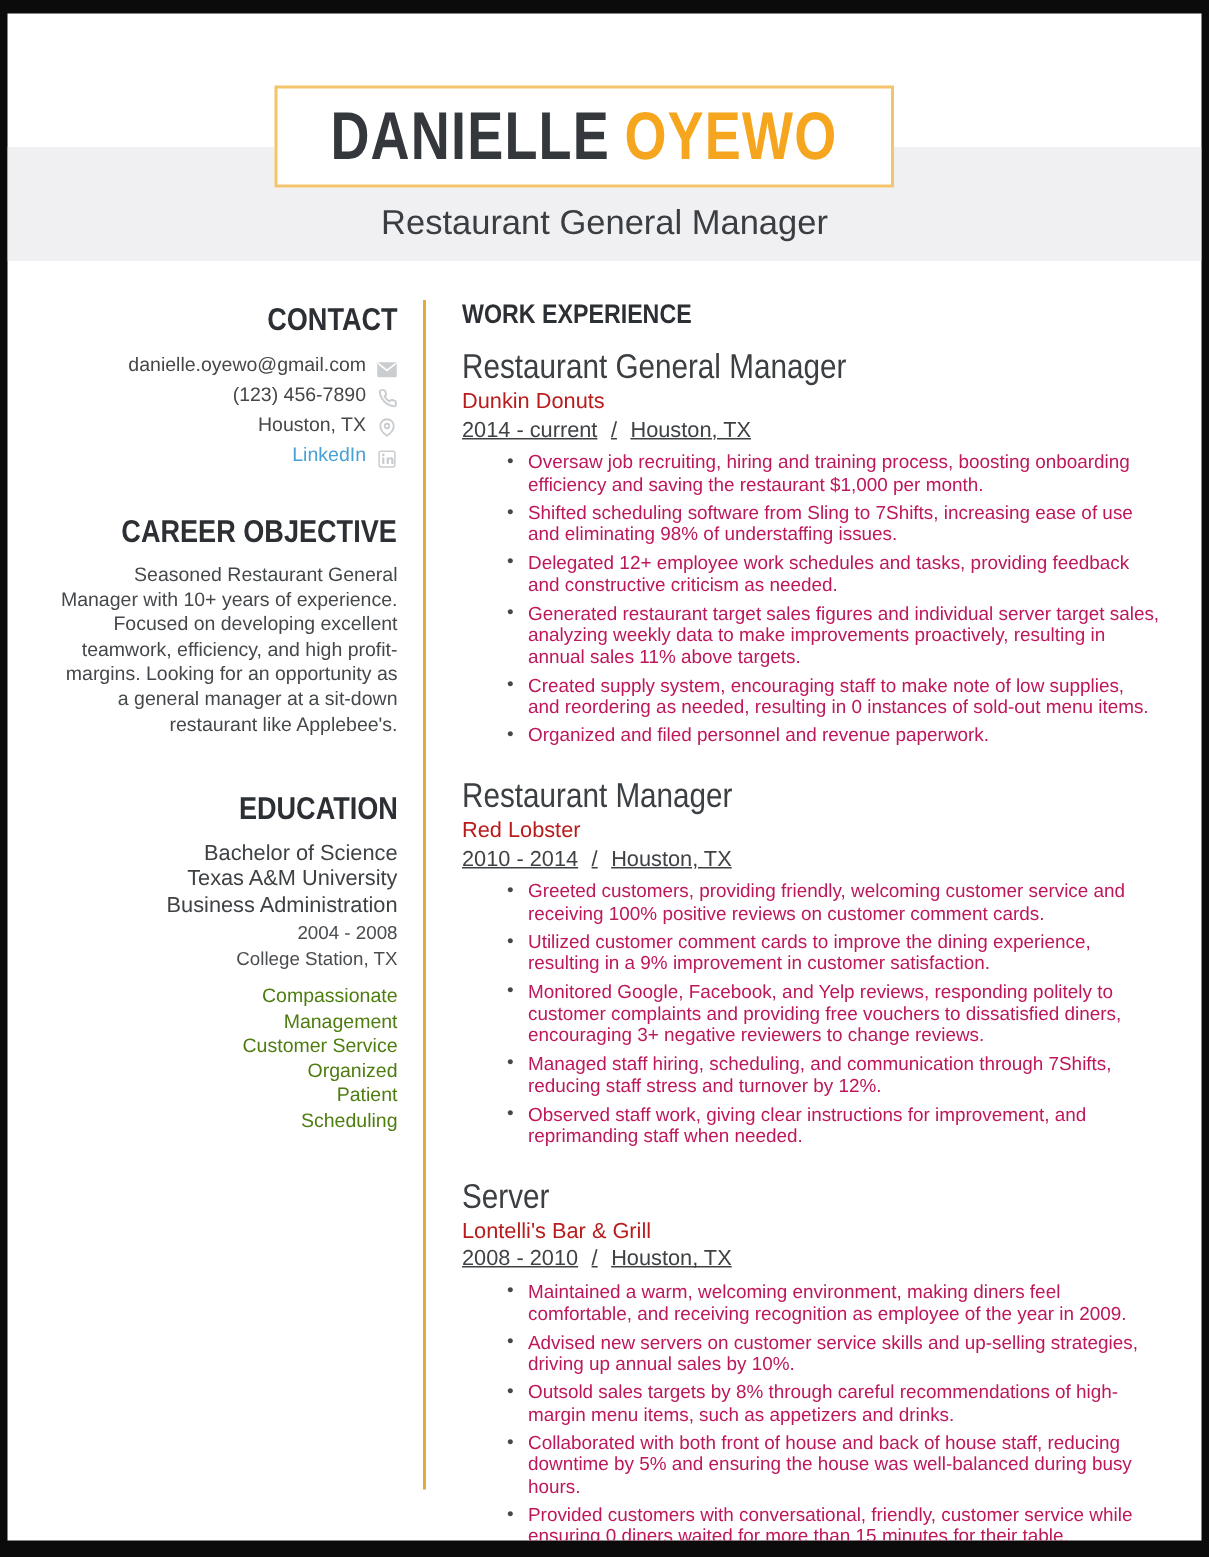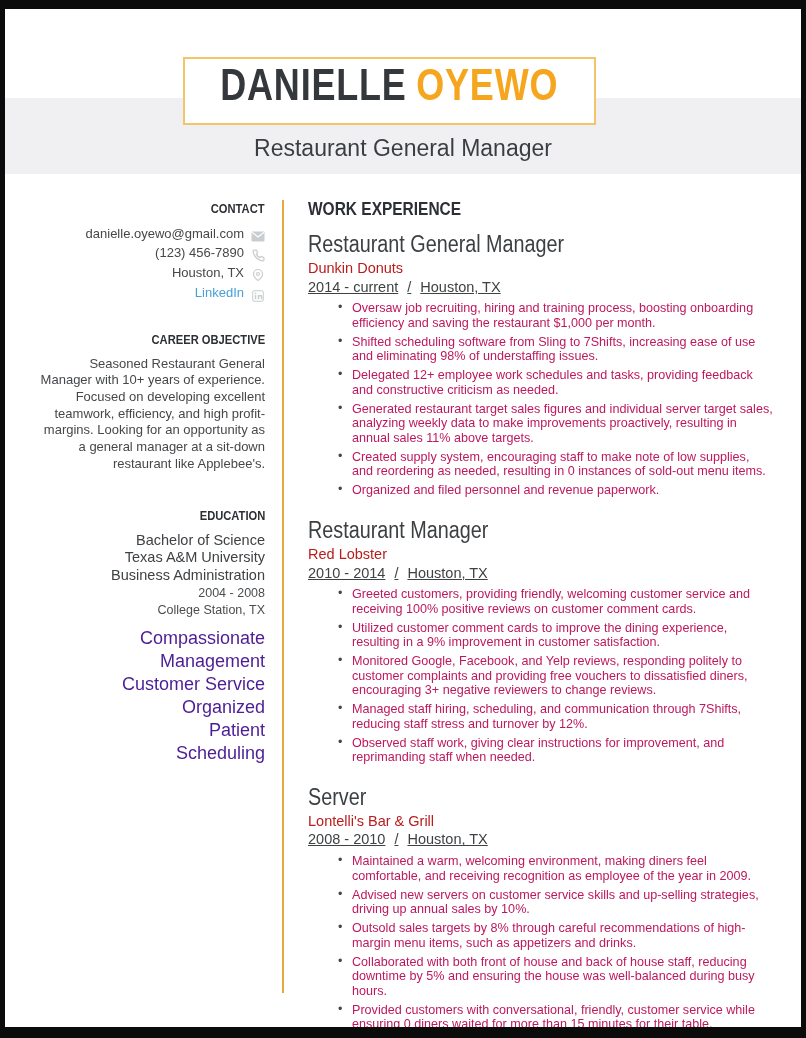--- a/index.html
+++ b/index.html
@@ -2,47 +2,47 @@
 <html style="--accent: #F6A51E; --divider: #E7A83E; --box-border: #F3C46A; --link: #47A0D6; --band: #F0F0F2; --frame: #0B0B0B;"><head>
 <meta charset="utf-8">
 <style>
   html,body{margin:0;padding:0;background:#fff;}
   body{font-family:"Liberation Sans","DejaVu Sans",sans-serif;}
   .page{position:relative;box-sizing:border-box;width:806px;height:1038px;background:#fff;
         border:5px solid var(--frame,#0b0b0b);border-top-width:9px;border-bottom-width:11px;overflow:hidden;}
   
   .band{position:absolute;left:0;right:0;top:89px;height:76px;background:var(--band,#f0f0f2);}
   .name-box{position:absolute;left:178px;top:48px;width:409px;height:64px;background:#fff;
-            border:2px solid var(--box-border,#f3c46a);display:flex;justify-content:center;}
+            border:2px solid var(--box-border,#f3c46a);display:flex;align-items:center;justify-content:center;}
   .name{font-size:45px;font-weight:600;letter-spacing:1px;color:#34383c;white-space:nowrap;
         display:inline-block;transform:scaleX(.8);transform-origin:50% 50%;}
   .name .last{color:var(--accent,#f6a51e);margin-left:12px;}
   .subtitle{position:absolute;top:126px;left:0;right:0;text-align:center;font-size:23px;color:#3a3e42;}
   
   .divider{position:absolute;left:277px;top:191px;width:2px;height:793px;background:var(--divider,#e7a83e);}
   
   .sidebar{position:absolute;left:30px;top:192px;width:230px;text-align:right;}
-  .side-heading{font-size:13px;font-weight:bold;color:#2c2f33;margin:0;line-height:1.2;}
+  .side-heading{font-size:21px;font-weight:bold;color:#2c2f33;margin:0;line-height:1.2;}
   .cond{display:inline-block;transform:scaleX(.86);}
   .from-right{transform-origin:100% 50%;}
   .from-left{transform-origin:0 50%;}
   .contact-list{margin-top:9px;}
   .contact-row{display:flex;justify-content:flex-end;align-items:flex-end;gap:7px;margin-bottom:3px;
                font-size:13px;color:#474747;line-height:1.3;}
   .contact-row .icon{display:inline-flex;width:14px;justify-content:center;}
   .link{color:var(--link,#47a0d6);}
   .objective{margin:8px 0 0;font-size:13px;line-height:1.28;color:#45484b;text-align:right;}
   .mt-obj{margin-top:30px;}
   .mt-edu{margin-top:36px;}
   .mt-skills{margin-top:33px;}
   .edu-block{margin-top:8px;}
   .edu-line{font-size:14.5px;line-height:1.22;color:#3f4245;}
   .edu-small{font-size:12.5px;line-height:1.38;color:#4a4d50;}
   .skills{list-style:none;margin:8px 0 0;padding:0;}
-  .skills li{font-size:18px;line-height:1.27;color:#4c1d95;}
+  .skills li{font-size:13px;line-height:1.27;color:#4d7c0f;}
   
   .main{position:absolute;left:303px;top:190px;width:465px;}
   .main-heading{font-size:18px;font-weight:bold;color:#2c2f33;margin:0 0 10px;line-height:1.2;}
   .job{margin-bottom:19px;}
   .job-title{font-size:23px;font-weight:400;color:#3c4043;margin:0;line-height:1.18;white-space:nowrap;}
   .job-company{font-size:14.5px;color:#b91c1c;line-height:1.3;margin-top:1px;}
   .job-meta{font-size:14.5px;color:#3f4245;line-height:1.3;margin-bottom:5px;text-decoration:underline;}
   .sep{margin:0 9px;}
   .bullets{list-style:none;margin:0;padding:0 0 0 44px;}
   .bullets li{position:relative;font-size:12.6px;line-height:1.15;color:#be185d;margin-bottom:4.5px;}

